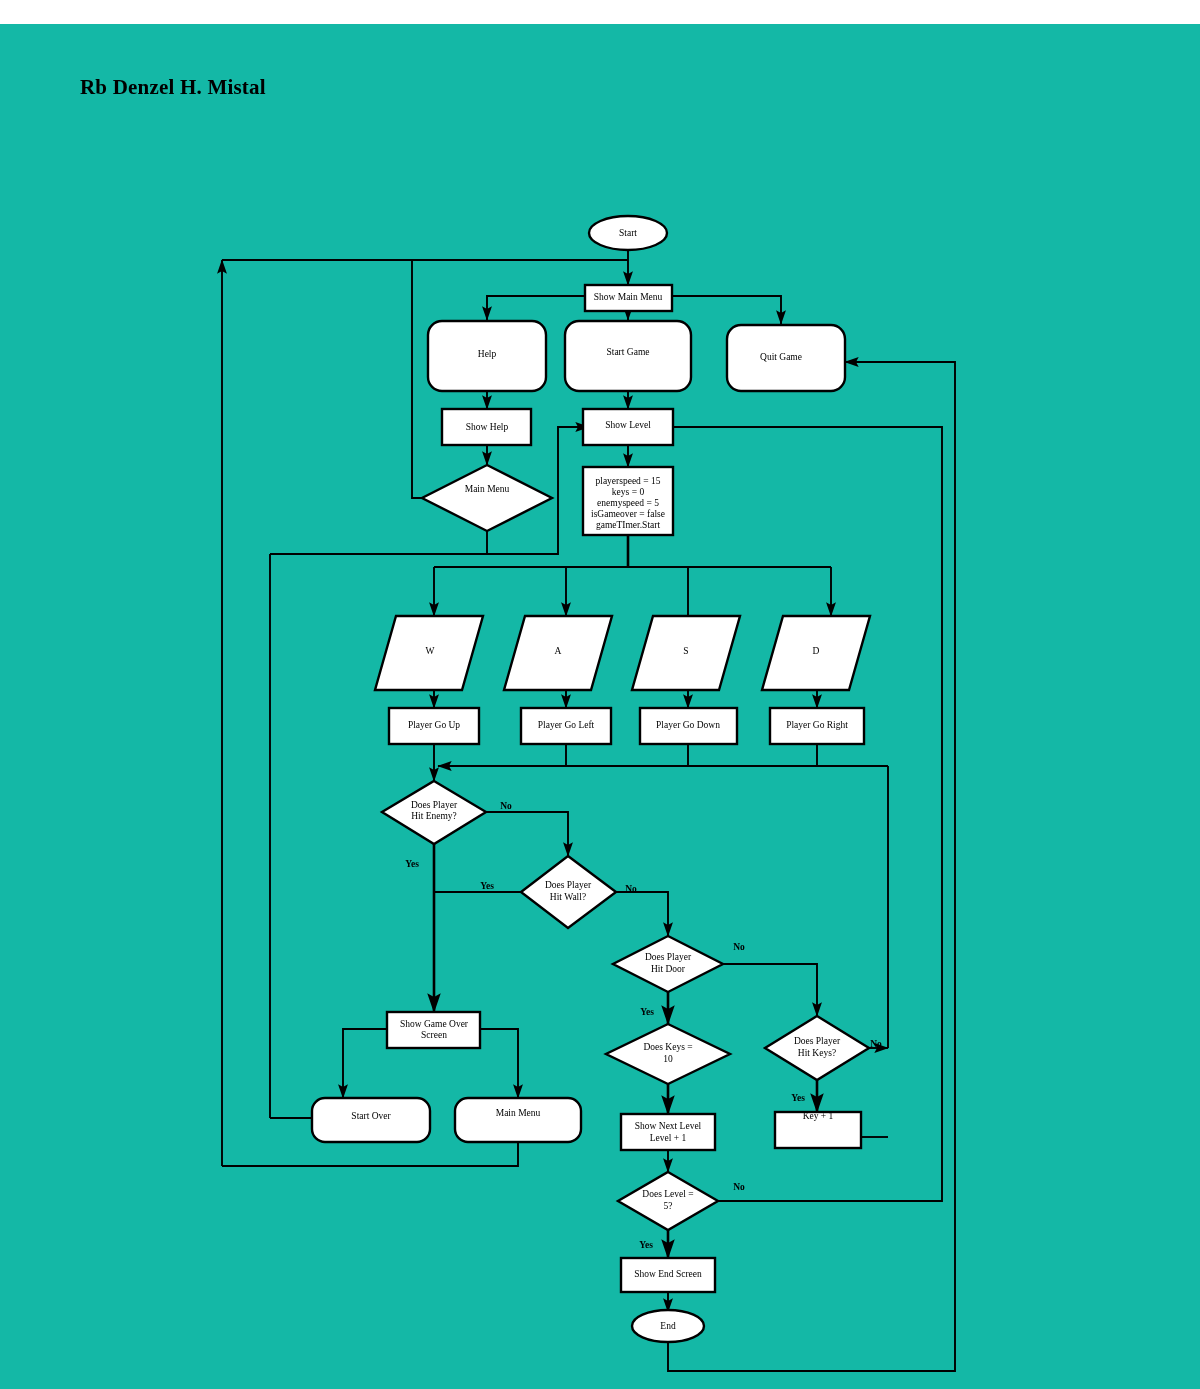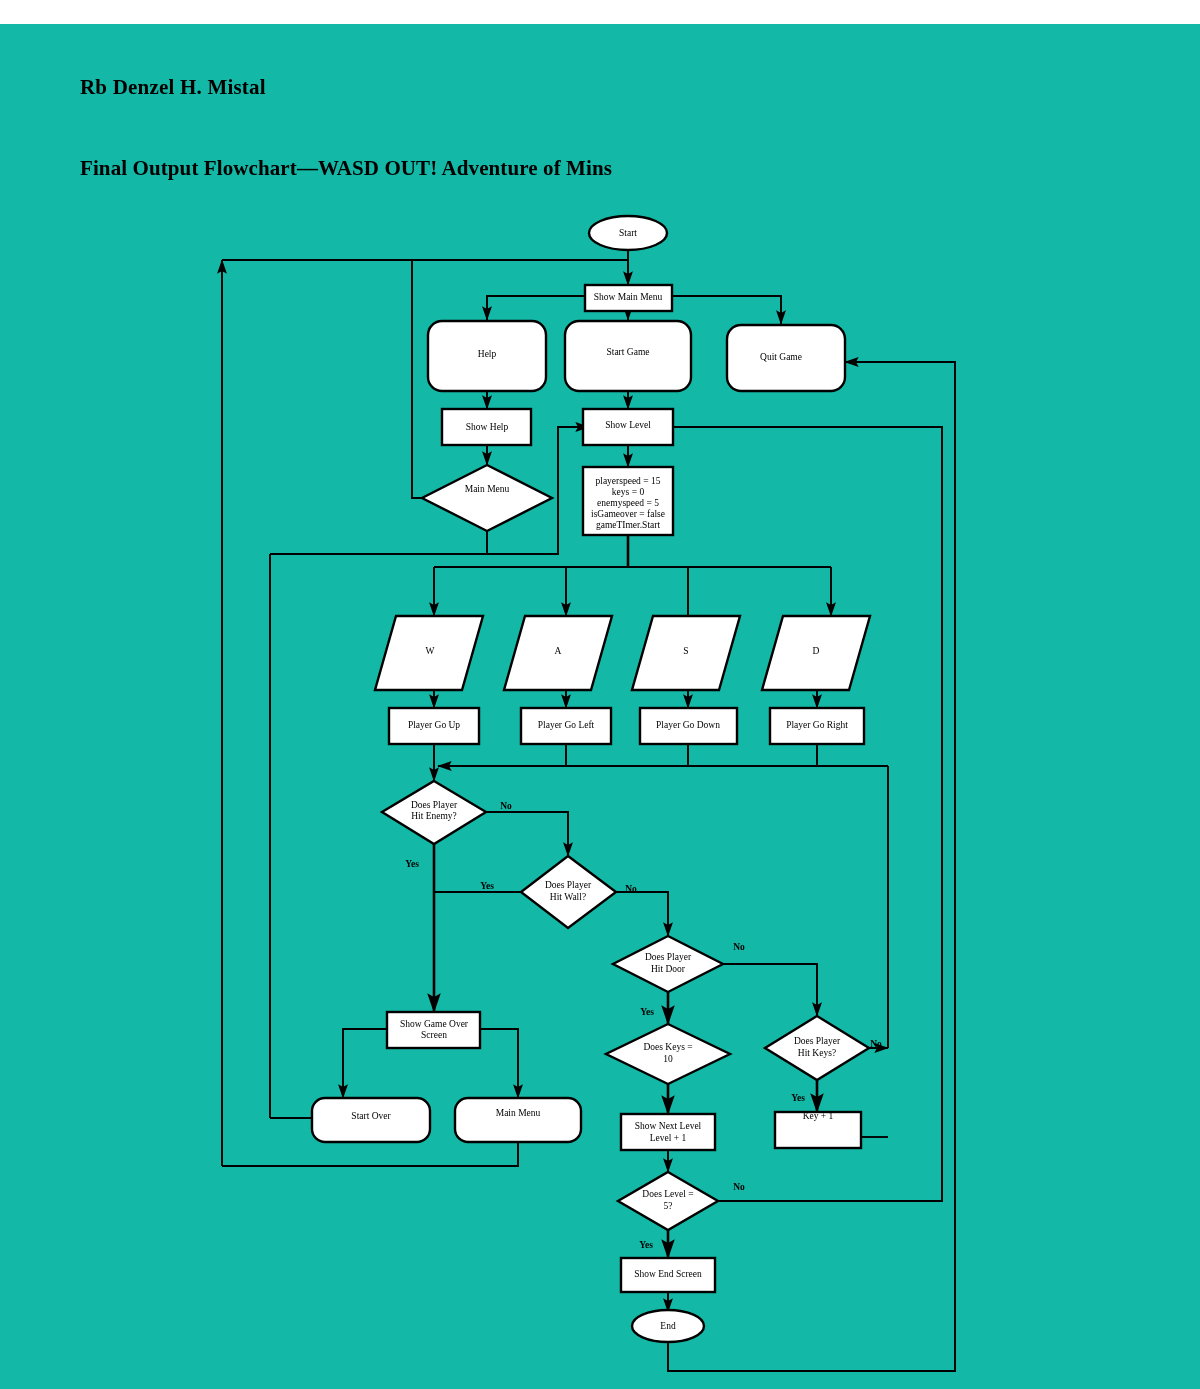--- a/index.html
+++ b/index.html
@@ -80,21 +80,20 @@
 </style>
 </head>
 <body>
 
 <div id="page">
 
   <div id="header">
     <div class="hdr-line">Rb Denzel H. Mistal</div>
   </div>
 
-  <div id="doc-title">Final Output Flowchart—WASD OUT! Adventure of Mins</div>
 
   <svg id="flow-svg" width="1200" height="1389" viewBox="0 0 1200 1389">
     <defs>
       <marker id="arrow" markerWidth="9" markerHeight="9" refX="7.2" refY="3" orient="auto" markerUnits="strokeWidth">
         <path d="M0,0.4 L7.6,3 L0,5.6 L1.4,3 z" fill="#000"></path>
       </marker>
     </defs>
 
     <path class="conn" d="M628,226 L628,261" marker-end="url(#arrow)"></path>
 

